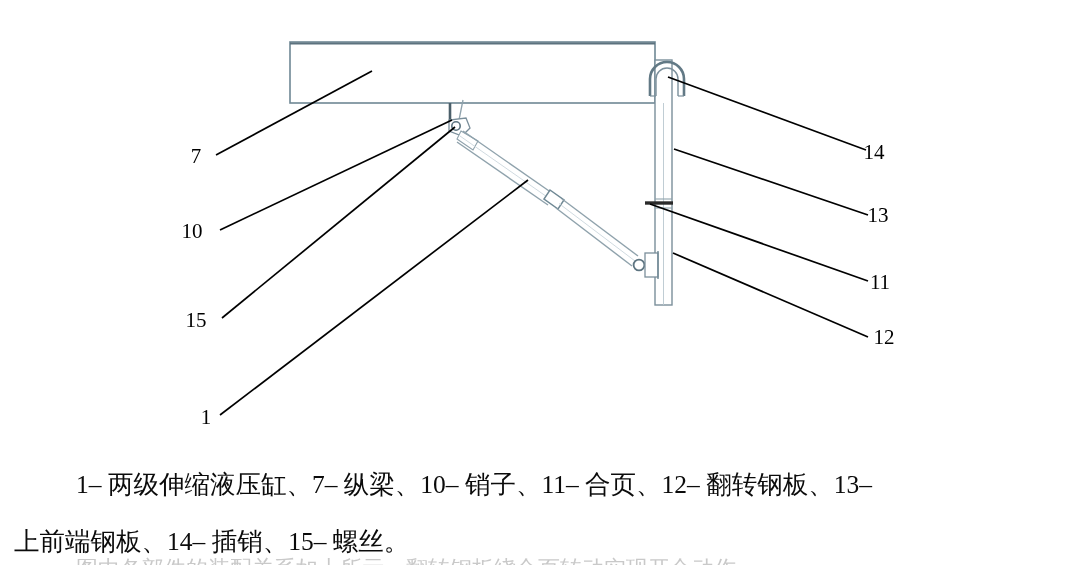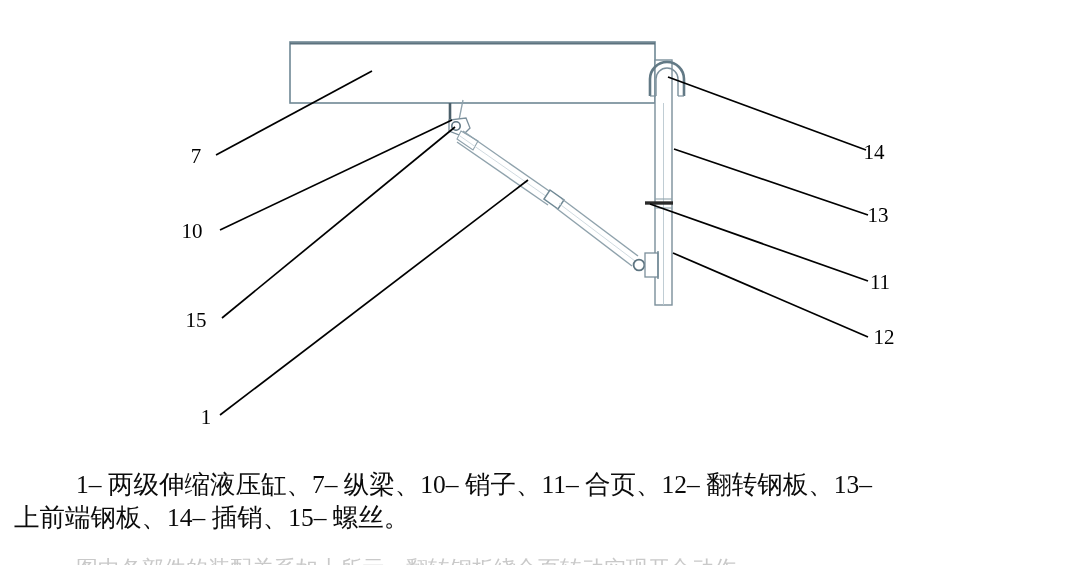--- a/index.html
+++ b/index.html
@@ -42,20 +42,21 @@
     line-height: 33px;
     color: #0b0b0b;
     letter-spacing: 0px;
   }
   .caption-line-1 {
     text-indent: 62px;
     white-space: nowrap;
   }
   .caption-line-2 {
     white-space: nowrap;
+    margin-top: 24px;
   }
 
   .caption-ghost {
     position: absolute;
     left: 0;
     top: 556px;
     width: 1067px;
     padding: 0 14px;
     box-sizing: border-box;
     font-size: 22px;

